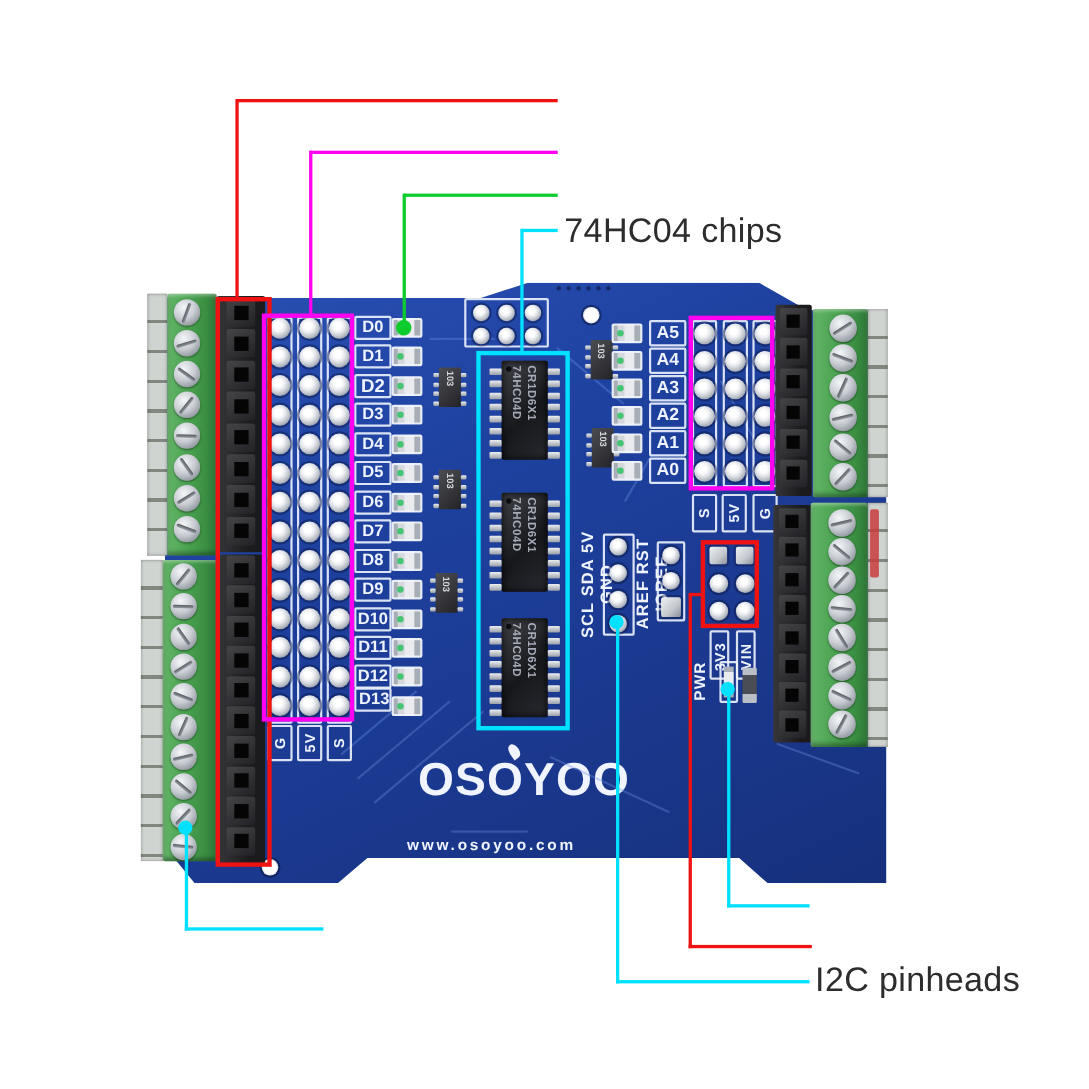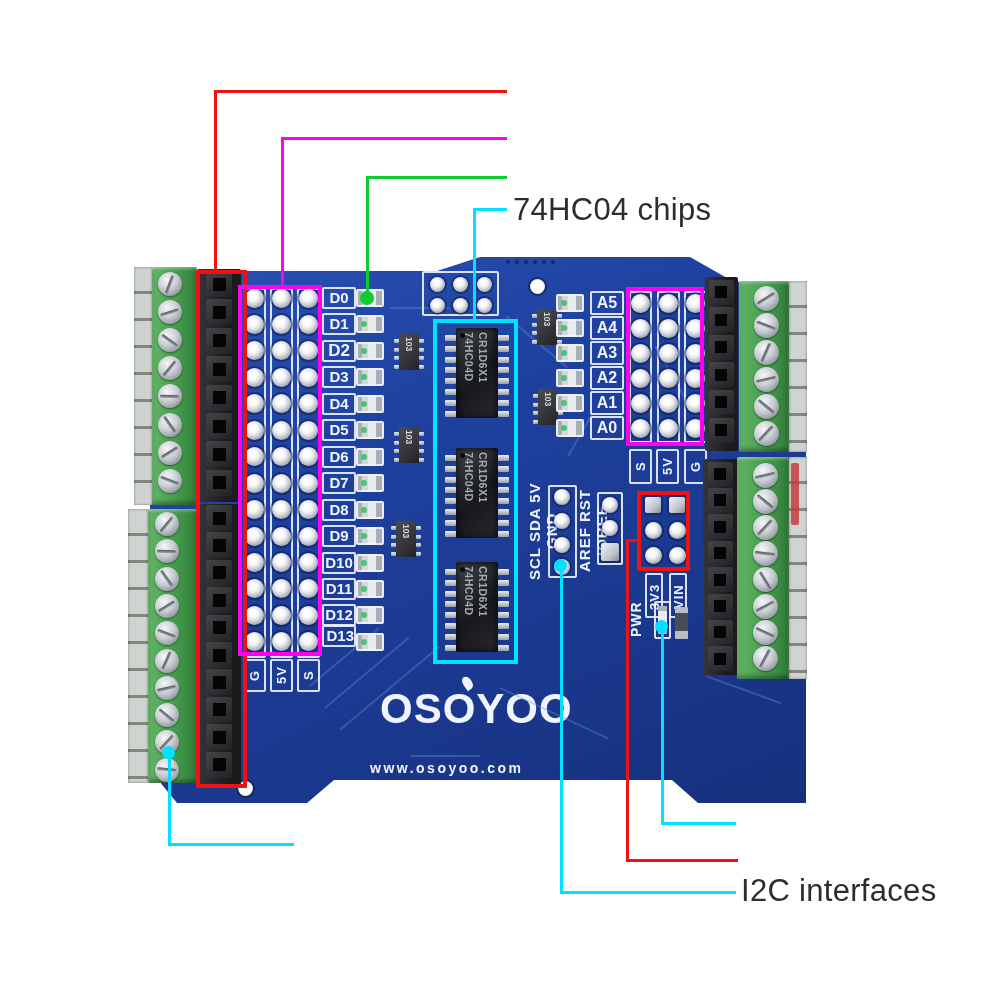--- a/index.html
+++ b/index.html
@@ -636,15 +636,15 @@
   <div class="seg" style="left: 626px; top: 859px; width: 112px; height: 3px; background-color: rgb(238, 18, 18);"></div>
   <div class="seg" style="left: 560px; top: 566px; width: 3px; height: 328px; background-color: rgb(0, 224, 255);"></div>
   <div class="seg" style="left: 560px; top: 891px; width: 176px; height: 3px; background-color: rgb(0, 224, 255);"></div>
 
   <div class="cdot" style="left: 360px; top: 291px; width: 14px; height: 14px; background-color: rgb(14, 203, 46);"></div>
   <div class="cdot" style="left: 162px; top: 746px; width: 13px; height: 13px; background-color: rgb(0, 224, 255);"></div>
   <div class="cdot" style="left: 655px; top: 620px; width: 13px; height: 13px; background-color: rgb(0, 224, 255);"></div>
   <div class="cdot" style="left: 554px; top: 559px; width: 13px; height: 13px; background-color: rgb(0, 224, 255);"></div>
 
   <div class="callout-label" style="left:513px;top:192px;">74HC04 chips</div>
-  <div class="callout-label" style="left:741px;top:873px;">I2C interfaces</div>
+  <div class="callout-label" style="left:741px;top:873px;">I2C pinheads</div>
 
 </div>
 
 </body></html>

